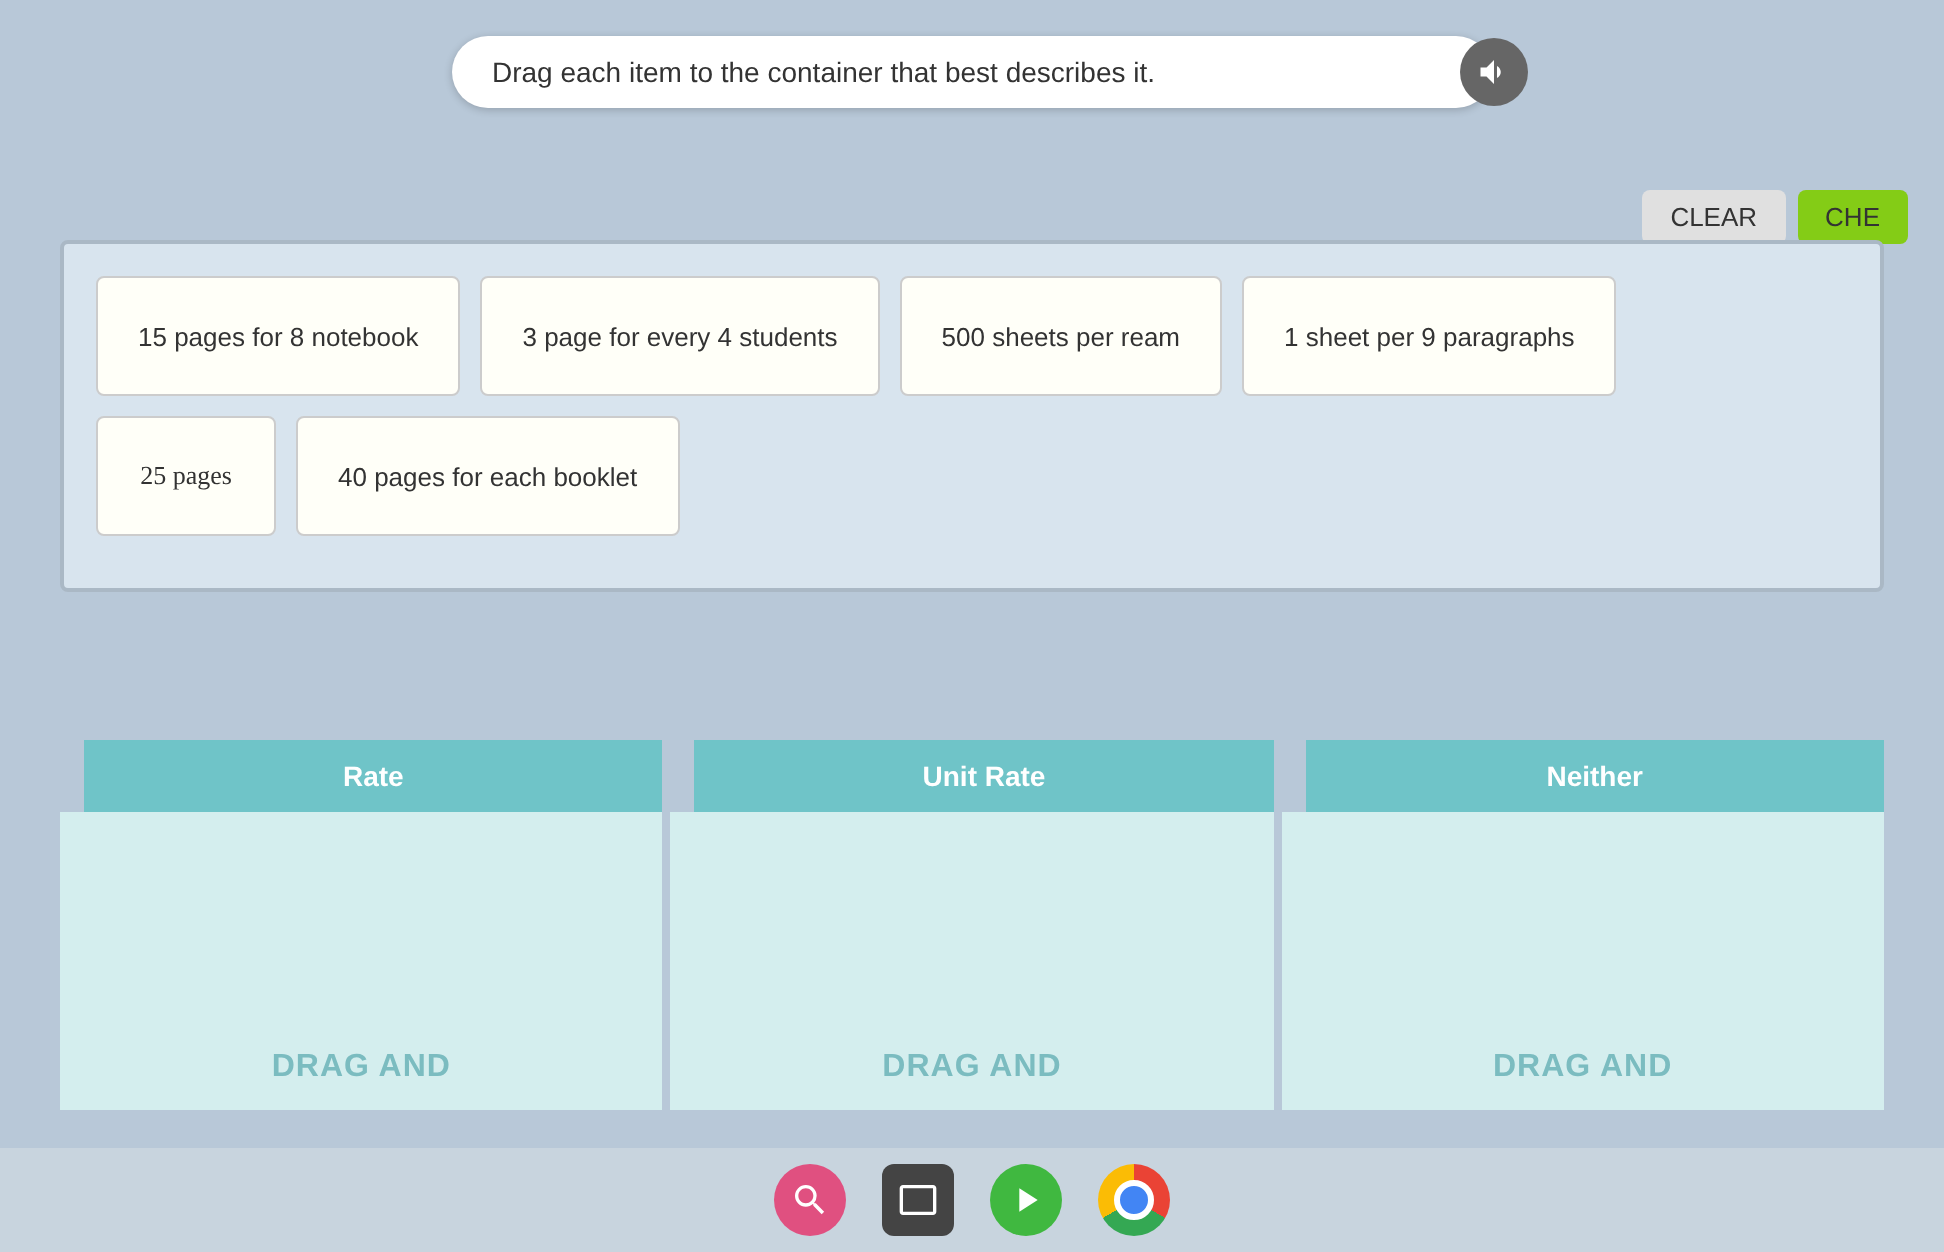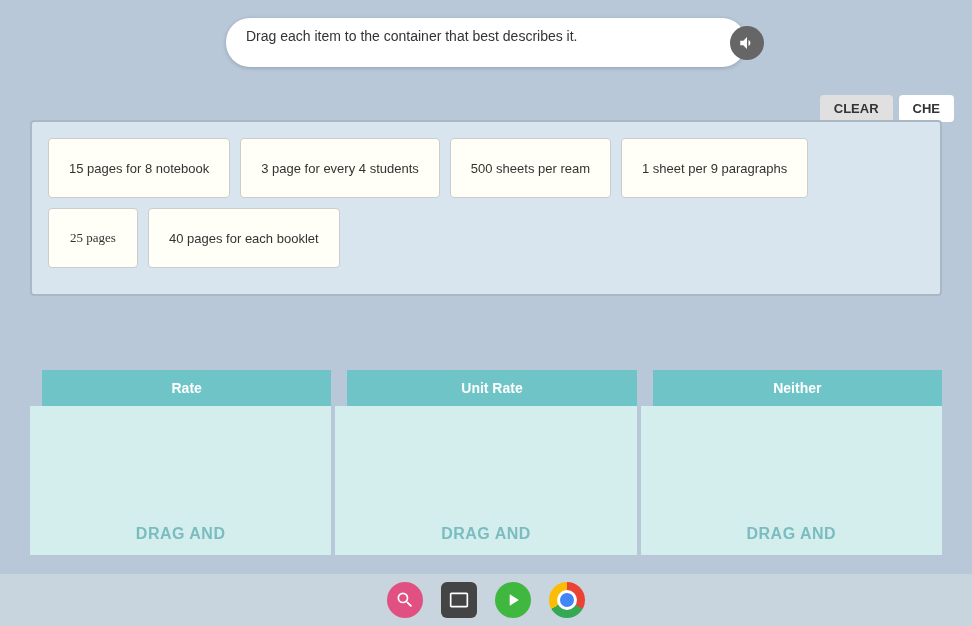--- a/index.html
+++ b/index.html
@@ -14,21 +14,21 @@
     }
 
     
     .instruction-bar {
       position: absolute;
       top: 18px;
       left: 50%;
       transform: translateX(-50%);
       background: white;
       border-radius: 24px;
-      padding: 10px 40px 23px 20px;
+      padding: 10px 40px 10px 20px;
       display: flex;
       align-items: center;
       gap: 12px;
       box-shadow: 0 1px 4px rgba(0,0,0,0.2);
       min-width: 520px;
       text-align: center;
     }
 
     .instruction-text {
       font-size: 14px;
@@ -61,33 +61,33 @@
       position: absolute;
       top: 95px;
       right: 18px;
       display: flex;
       gap: 6px;
     }
 
     .btn-clear, .btn-check {
       padding: 6px 14px;
       font-size: 13px;
-      font-weight: bold;
+      font-weight: normal;
       border: none;
       border-radius: 4px;
       cursor: pointer;
     }
 
     .btn-clear {
       background: #e0e0e0;
       color: #333;
     }
 
     .btn-check {
-      background: #ffffff;
+      background: #84cc16;
       color: #333;
     }
 
     
     .items-container {
       position: absolute;
       top: 120px;
       left: 30px;
       right: 30px;
       background: #d8e4ee;

